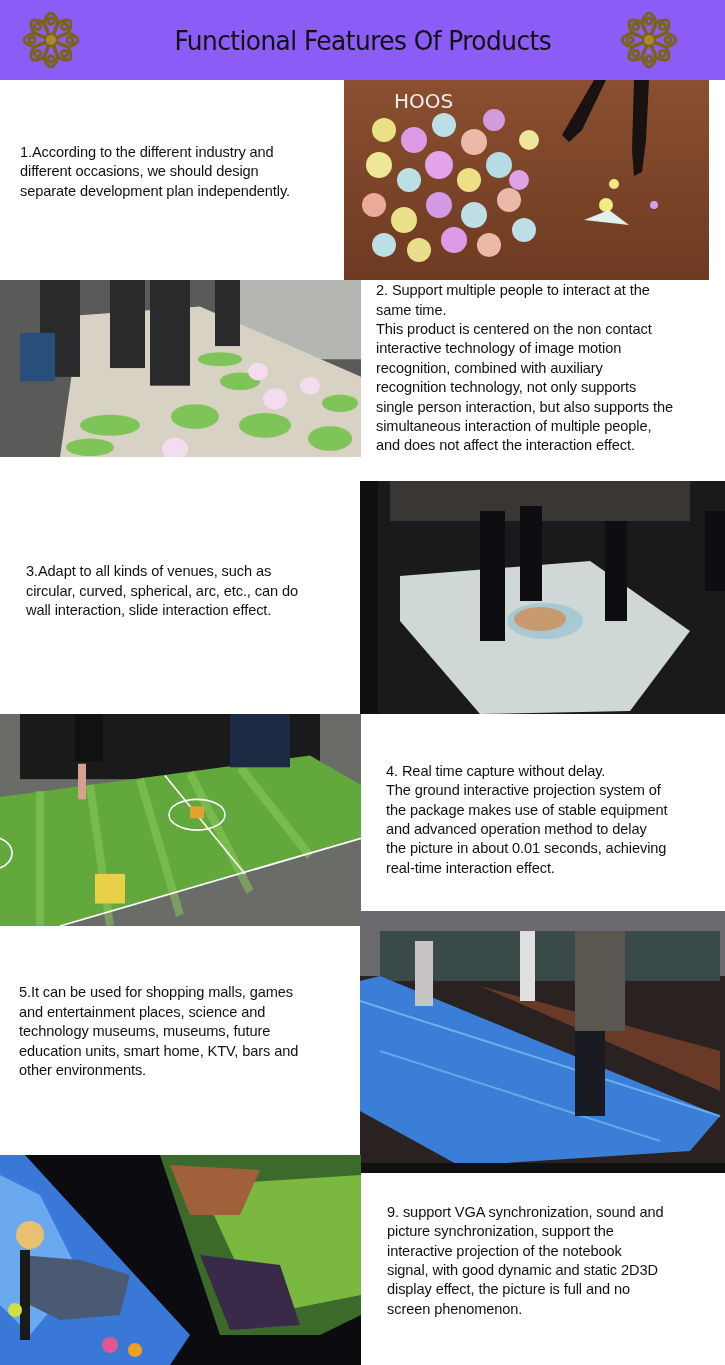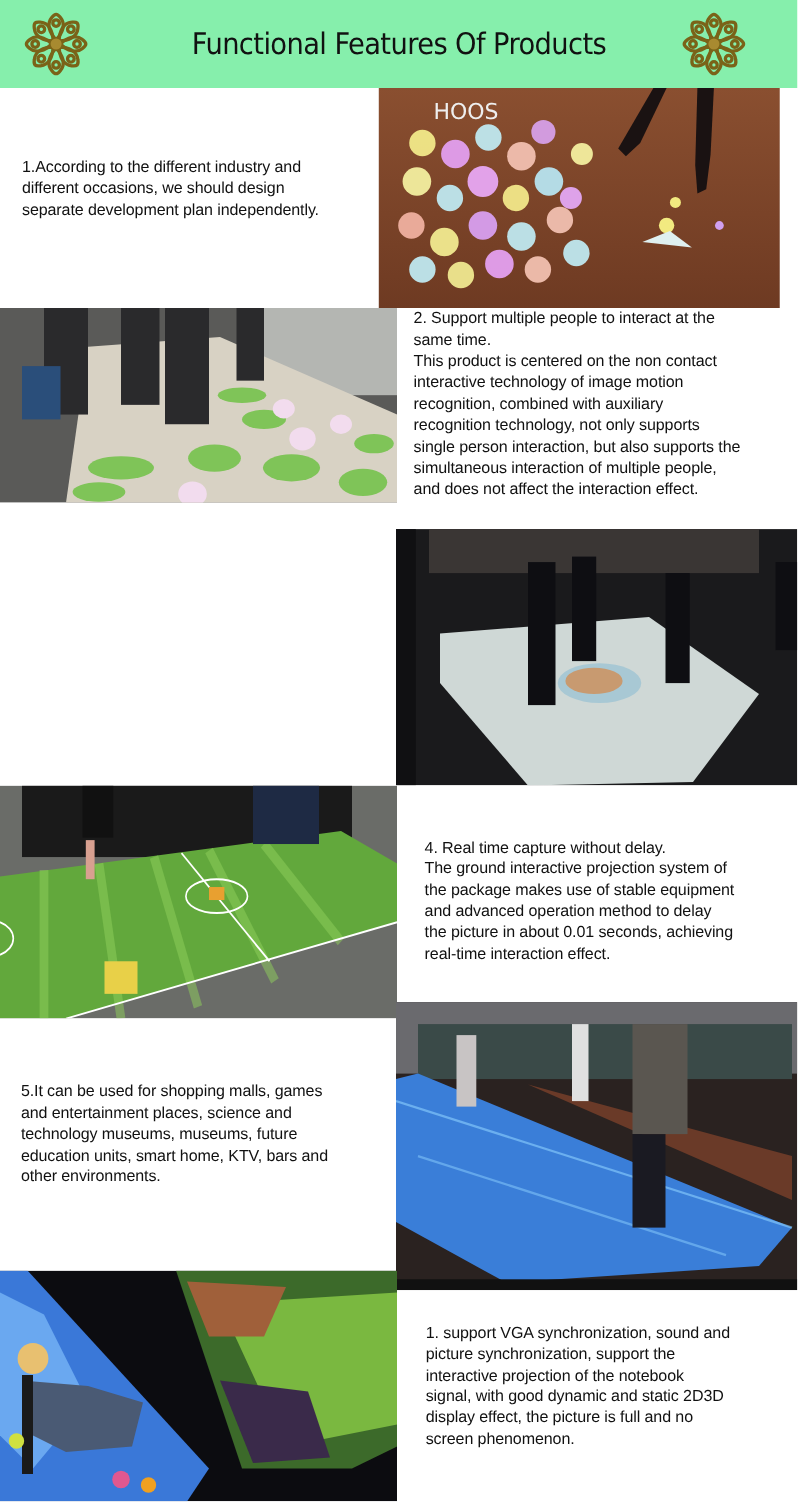--- a/index.html
+++ b/index.html
@@ -1,21 +1,21 @@
 <!DOCTYPE html>
 <html><head>
   <meta charset="utf-8">
   <style>
     * { margin: 0; padding: 0; box-sizing: border-box; }
     html, body { width: 725px; height: 1365px; background: #ffffff; overflow: hidden; }
     body { font-family: "Liberation Sans", "DejaVu Sans", sans-serif; color: #111; position: relative; }
 
     .header {
       position: absolute; left: 0; top: 0; width: 725px; height: 80px;
-      background: #86efac;
+      background: #8b5cf6;
       display: flex; align-items: center; justify-content: center;
     }
     .header-title {
       font-family: "DejaVu Sans", "Liberation Sans", sans-serif;
       font-size: 27px; letter-spacing: -0.6px; color: #111; font-weight: normal;
       transform: scaleX(0.92);
     }
     .ornament { position: absolute; top: 4px; width: 70px; height: 72px; }
     .ornament.left { left: 16px; }
     .ornament.right { left: 614px; }
@@ -163,20 +163,25 @@
 interactive technology of image motion
 recognition, combined with auxiliary
 recognition technology, not only supports
 single person interaction, but also supports the
 simultaneous interaction of multiple people,
 and does not affect the interaction effect.</p>
   </div>
 </section>
 
 <section class="row" style="top:481px;height:233px;">
+  <div class="text-cell" style="left:26px;width:334px;padding-bottom:12px;">
+    <p>3.Adapt to all kinds of venues, such as
+circular, curved, spherical, arc, etc., can do
+wall interaction, slide interaction effect.</p>
+  </div>
   <div class="img-cell" style="left:360px;width:365px;">
     <svg viewBox="0 0 365 233" preserveAspectRatio="none">
       <rect width="365" height="233" fill="#1a1a1c"></rect>
       <rect x="30" y="0" width="300" height="40" fill="#3a3634"></rect>
       <path d="M40,95 L230,80 L330,150 L270,230 L120,233 L40,140 Z" fill="#cfd8d6"></path>
       <ellipse cx="185" cy="140" rx="38" ry="18" fill="#a8c8d4"></ellipse>
       <ellipse cx="180" cy="138" rx="26" ry="12" fill="#c89a70"></ellipse>
       <g fill="#0e0e12">
         <rect x="120" y="30" width="25" height="130"></rect>
         <rect x="160" y="25" width="22" height="95"></rect>
@@ -260,20 +265,20 @@
       <path d="M160,0 L361,0 L361,160 L320,180 L220,180 Z" fill="#3c6a2a"></path>
       <path d="M200,30 L361,20 L361,140 L260,160 Z" fill="#7ab840"></path>
       <path d="M170,10 L260,15 L240,60 L190,60 Z" fill="#a0603a"></path>
       <path d="M200,100 L280,110 L300,170 L230,175 Z" fill="#3a2a4a"></path>
       <path d="M20,100 L80,105 L130,120 L120,160 L60,165 L30,150 Z" fill="#4a5a74"></path>
       <rect x="20" y="95" width="10" height="90" fill="#1a1a1a"></rect>
       <circle cx="15" cy="155" r="7" fill="#d0e040"></circle>
     </svg>
   </div>
   <div class="text-cell" style="left:387px;width:338px;padding-top:2px;">
-    <p>1. support VGA synchronization, sound and
+    <p>9. support VGA synchronization, sound and
 picture synchronization, support the
 interactive projection of the notebook
 signal, with good dynamic and static 2D3D
 display effect, the picture is full and no
 screen phenomenon.</p>
   </div>
 </section>
 
 </body></html>

